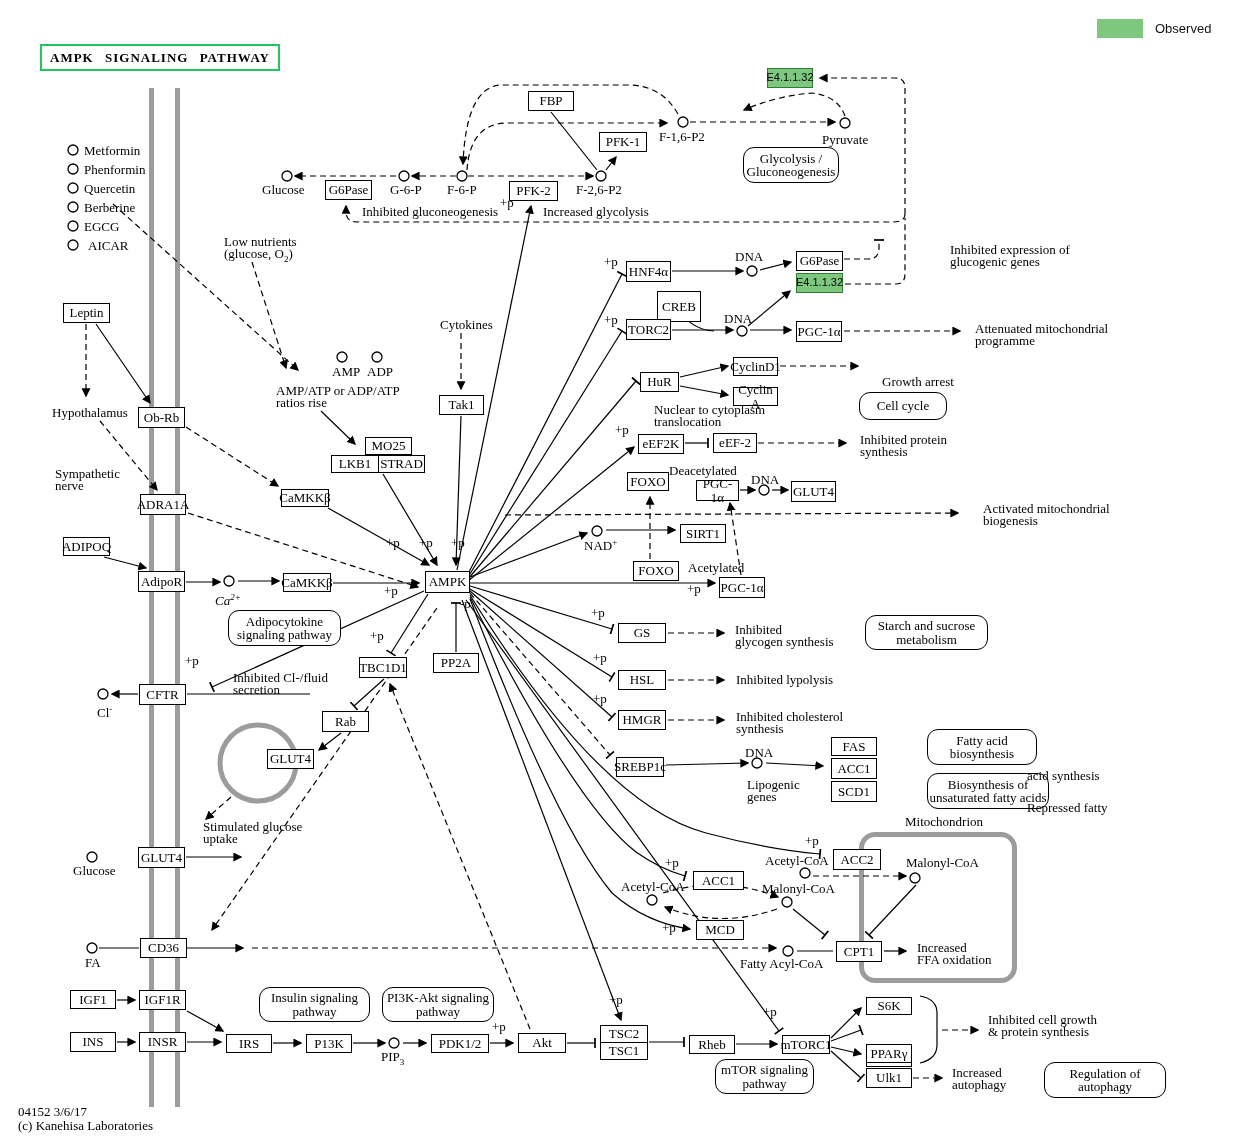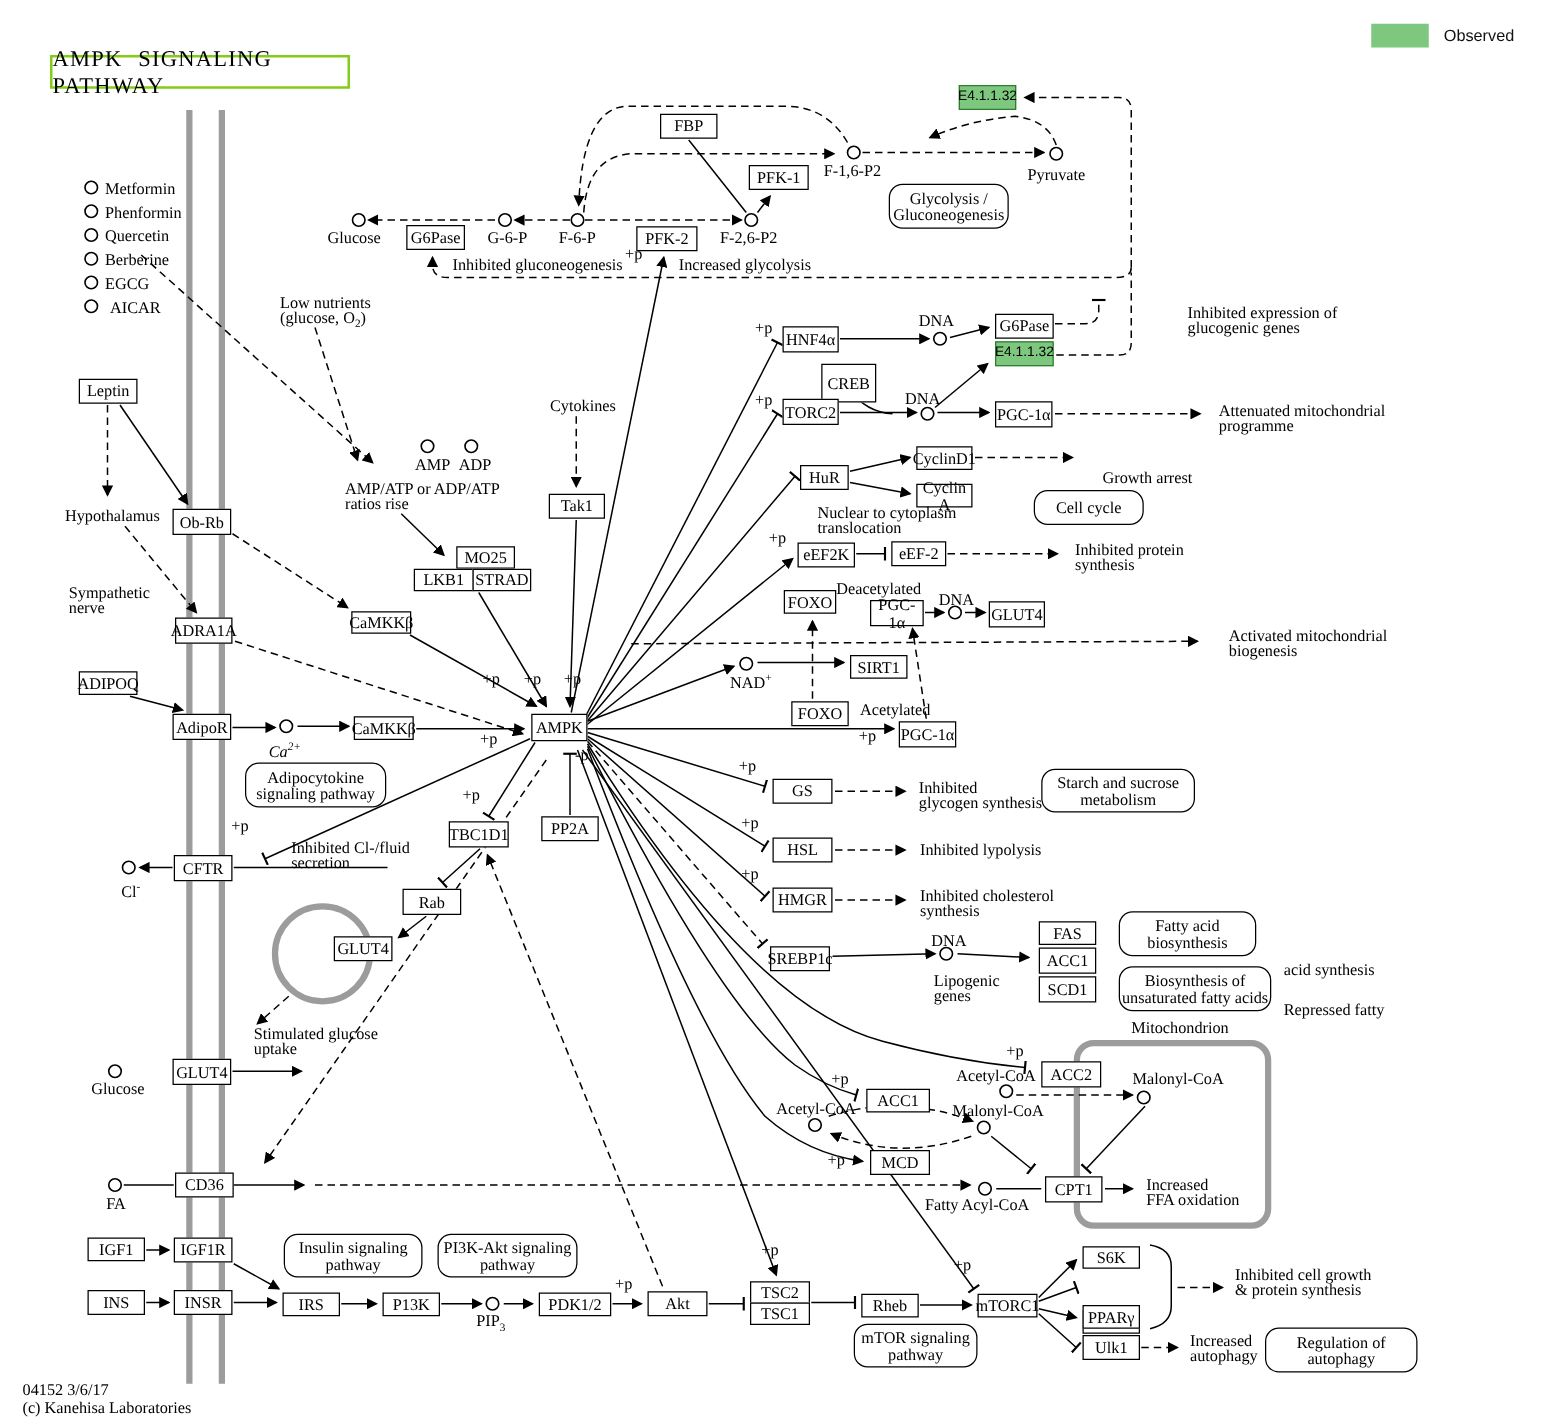--- a/index.html
+++ b/index.html
@@ -5,26 +5,26 @@
   html,body{margin:0;padding:0;background:#fff;}
   #canvas{position:relative;width:1236px;height:1141px;background:#fff;overflow:hidden;
           font-family:"Liberation Serif","DejaVu Serif",serif;}
   #edges{position:absolute;left:0;top:0;z-index:2;}
   .mem{position:absolute;top:88px;height:1019px;width:5px;background:#9c9c9c;z-index:1;}
   #mito{position:absolute;box-sizing:border-box;border:5px solid #9c9c9c;border-radius:16px;z-index:1;}
   .node{position:absolute;box-sizing:border-box;border:1.4px solid #000;background:#fff;
         display:flex;align-items:center;justify-content:center;text-align:center;
         font-size:13px;line-height:1.02;white-space:pre-line;z-index:3;color:#000;}
   .green{background:#7dc87e;border:1px solid #2f7d31;font-family:"Liberation Sans",sans-serif;font-size:11px;}
-  .pathway{border-radius:11px;border-width:1.2px;}
+  .pathway{border-radius:11px;border-width:1.2px;margin-left:32px;}
   .lbl{position:absolute;font-size:13px;white-space:nowrap;z-index:3;color:#000;line-height:1;}
   .lbl sup,.lbl sub{font-size:9px;}
   #titlebox{position:absolute;left:40px;top:44px;width:240px;height:27px;box-sizing:border-box;
-            border:2px solid #84cc16;display:flex;align-items:center;justify-content:center;
-            font-size:18px;letter-spacing:1px;word-spacing:7px;z-index:4;}
+            border:2px solid #22c55e;display:flex;align-items:center;justify-content:center;
+            font-size:13px;letter-spacing:1px;word-spacing:7px;z-index:4;font-weight:bold;}
   #legend{position:absolute;left:1097px;top:19px;z-index:4;display:flex;align-items:center;}
   #legend .sw{width:46px;height:19px;}
   #legend .lt{margin-left:12px;font-family:"Liberation Sans",sans-serif;font-size:13px;color:#111;}
   #footer{position:absolute;left:18px;top:1105px;font-size:13px;line-height:1.1;z-index:4;}
   path.s{fill:none;stroke:#000;stroke-width:1.2;}
   path.d{fill:none;stroke:#000;stroke-width:1.2;stroke-dasharray:6 4;}
   circle.c{fill:#fff;stroke:#000;stroke-width:1.3;}
 </style>
 </head>
 <body>

